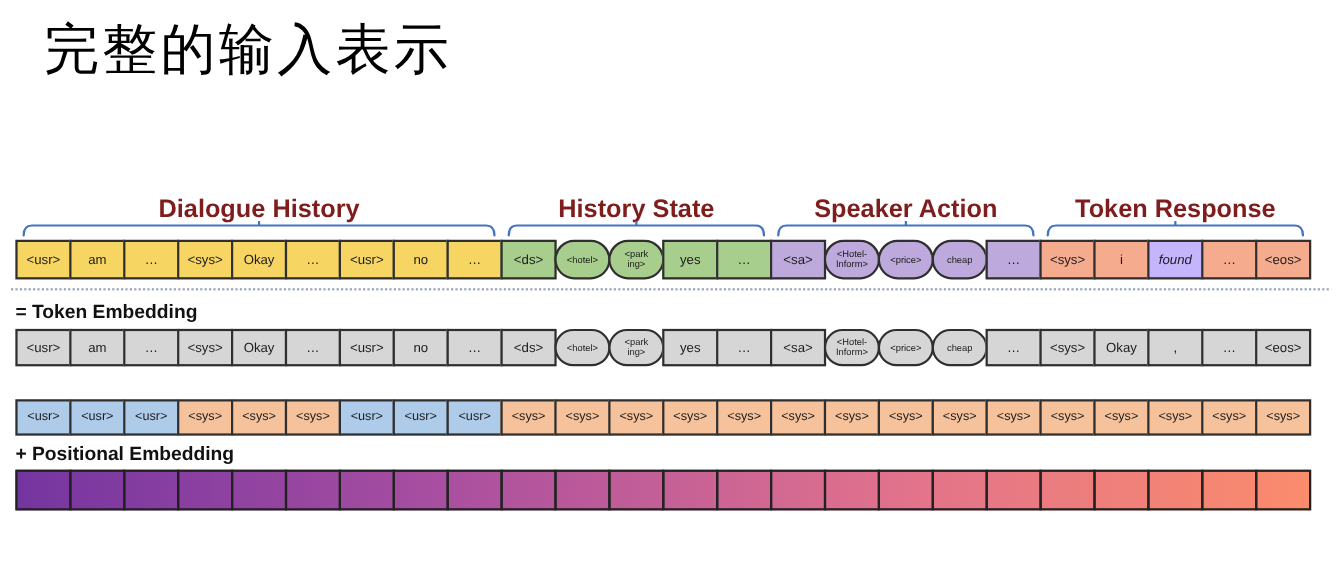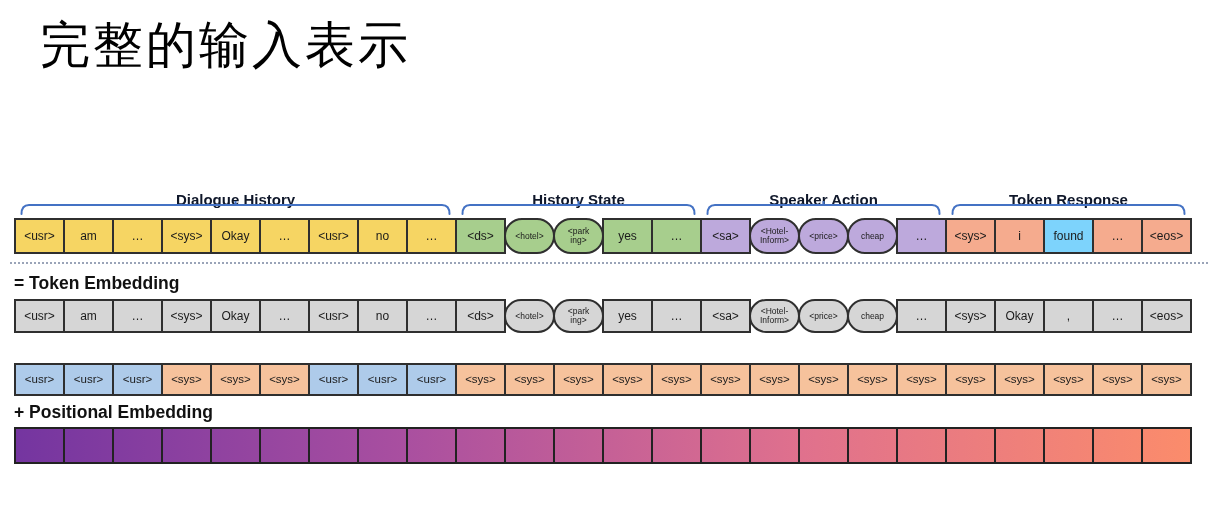--- a/index.html
+++ b/index.html
@@ -6,22 +6,22 @@
   body{
     width:1218px;height:513px;position:relative;background:#ffffff;
     font-family:"Liberation Sans", sans-serif;color:#1a1a1a;overflow:hidden;
   }
   .abs{position:absolute;}
   #slide-title{
     left:40px;top:12px;margin:0;font-size:50px;font-weight:200;
     letter-spacing:3px;color:#000;white-space:nowrap;
   }
   .sec-head{
-    position:absolute;top:190px;height:20px;text-align:center;
-    font-size:15px;font-weight:bold;color:#0f172a;line-height:20px;
+    position:absolute;top:179px;height:20px;text-align:center;
+    font-size:23px;font-weight:bold;color:#7f1d1d;line-height:20px;
   }
   .sec-brace{position:absolute;top:201px;height:15px;}
   .row{position:absolute;left:14px;display:flex;}
   .cell{
     box-sizing:border-box;width:51px;flex:0 0 51px;
     border:2px solid #2f2f2f;position:relative;
     display:flex;align-items:center;justify-content:center;
     font-size:12px;color:#1b1b1b;text-align:center;
     white-space:pre-line;line-height:1.05;overflow:hidden;
   }
@@ -97,21 +97,21 @@
     <div class="cell" style="background: rgb(167, 206, 141);">yes</div>
     <div class="cell" style="background: rgb(167, 206, 141);">…</div>
     <div class="cell" style="background: rgb(189, 169, 220);">&lt;sa&gt;</div>
     <div class="cell small" style="background: rgb(189, 169, 220);">&lt;Hotel-
 Inform&gt;</div>
     <div class="cell small" style="background: rgb(189, 169, 220);">&lt;price&gt;</div>
     <div class="cell small" style="background: rgb(189, 169, 220);">cheap</div>
     <div class="cell" style="background: rgb(189, 169, 220);">…</div>
     <div class="cell" style="background: rgb(245, 171, 142);">&lt;sys&gt;</div>
     <div class="cell" style="background: rgb(245, 171, 142);">i</div>
-    <div class="cell" style="background: #7dd3fc;">found</div>
+    <div class="cell" style="background: #c4b5fd; font-style: italic;">found</div>
     <div class="cell" style="background: rgb(245, 171, 142);">…</div>
     <div class="cell" style="background: rgb(245, 171, 142);">&lt;eos&gt;</div>
   </div>
 
 <div id="dotted-divider" class="abs"></div>
 
 <p id="token-heading" class="sub-heading">= Token Embedding</p>
 <div id="row-token" class="row">
     <div class="cell" style="background: rgb(214, 214, 214);">&lt;usr&gt;</div>
     <div class="cell" style="background: rgb(214, 214, 214);">am</div>

